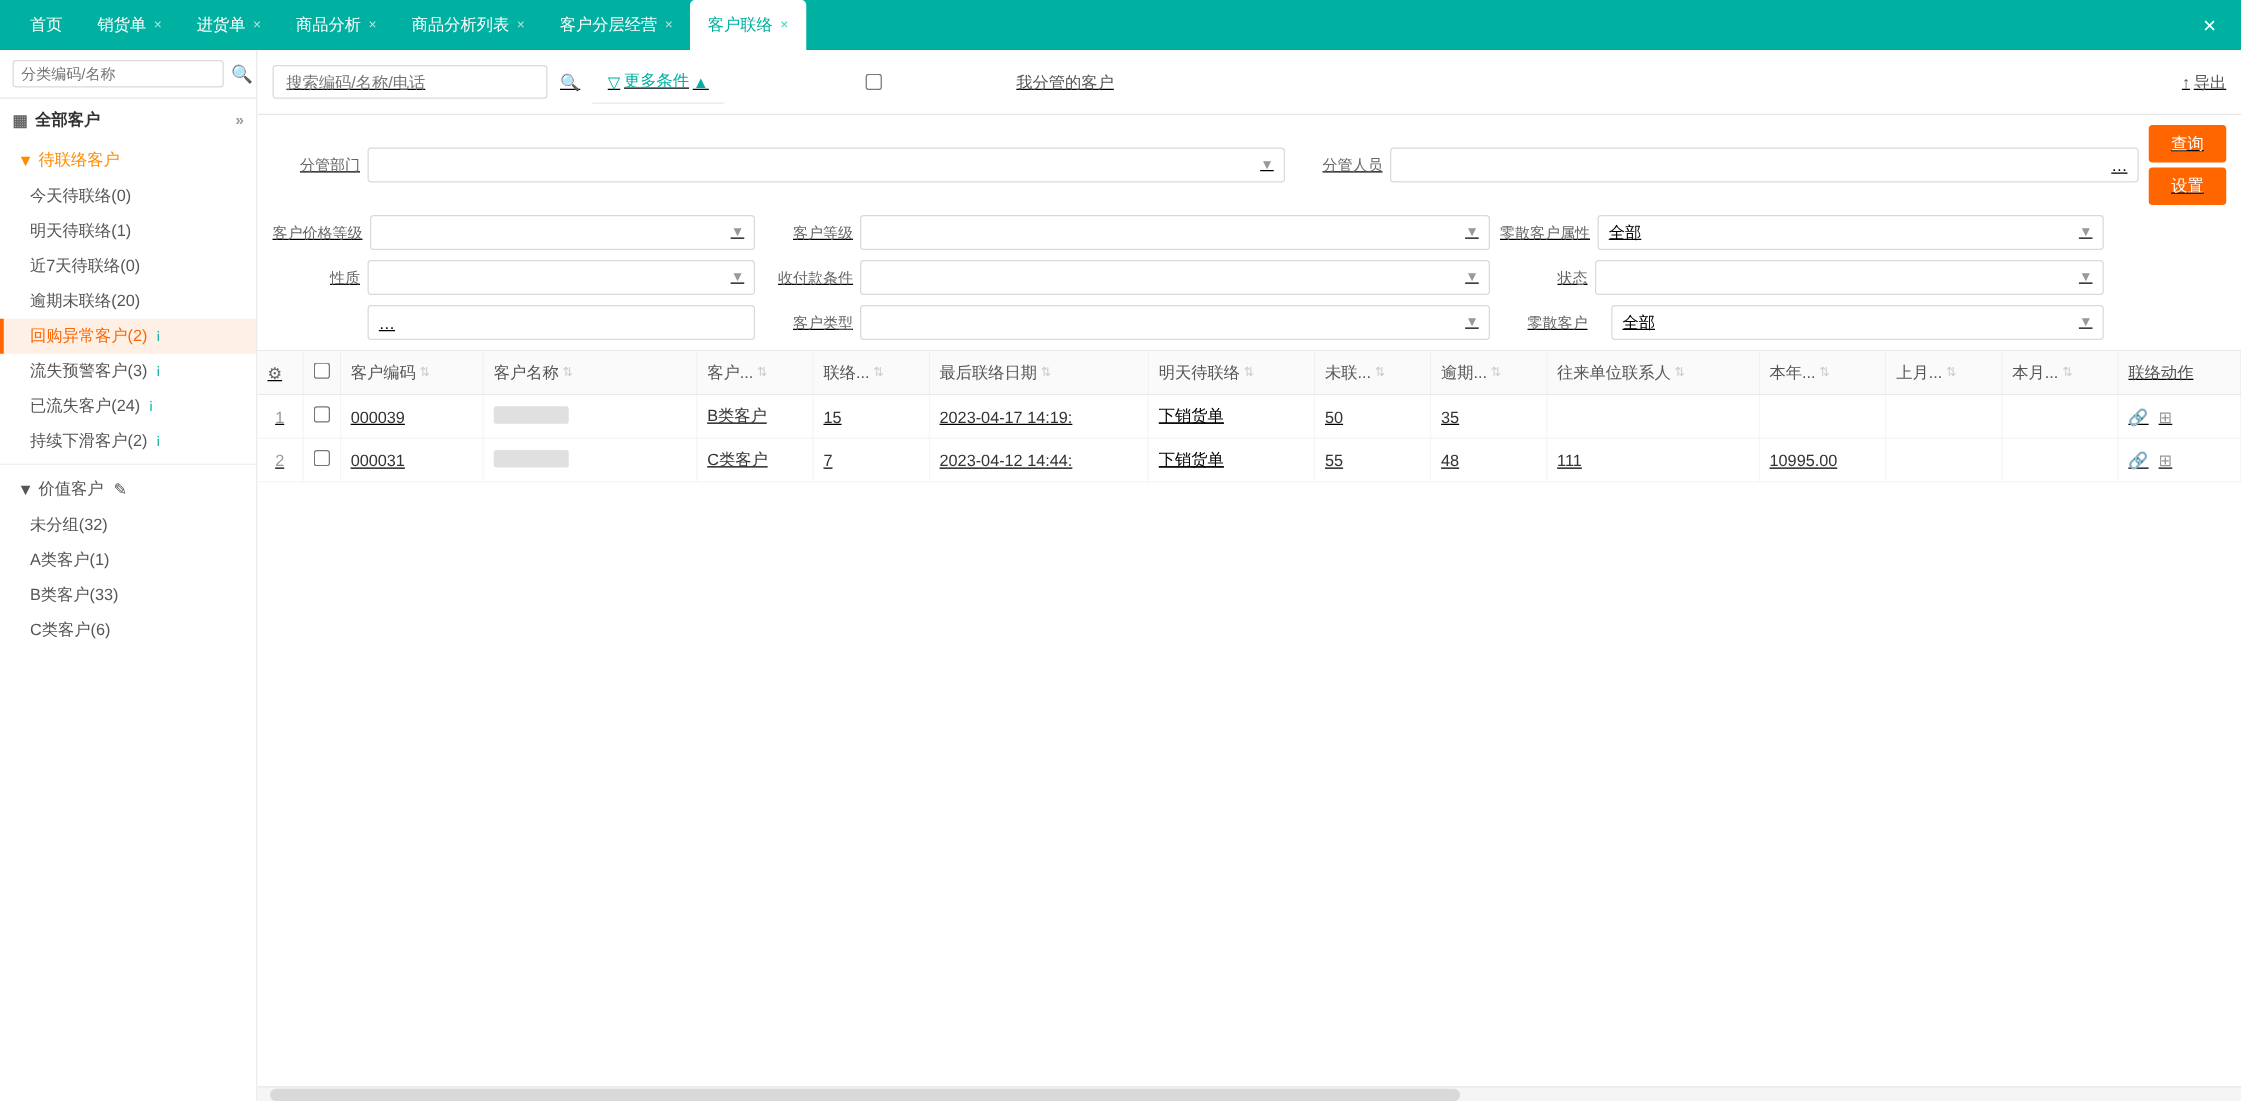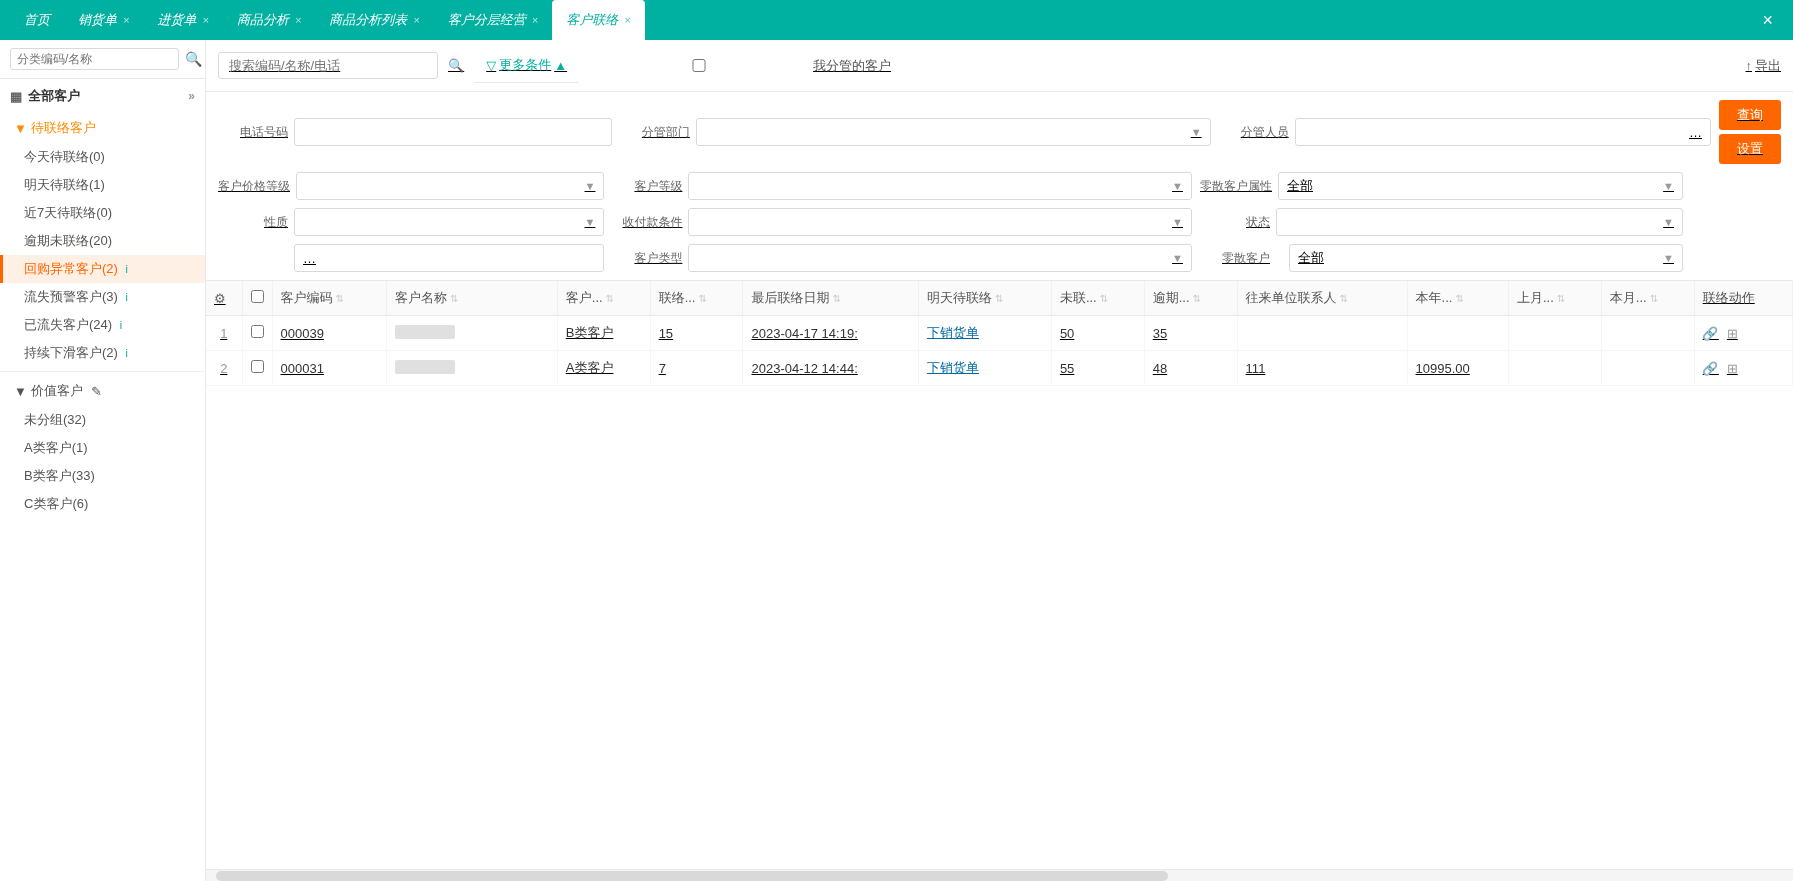--- a/index.html
+++ b/index.html
@@ -16,21 +16,20 @@
     }
     .top-nav .nav-item {
       padding: 16px 14px;
       height: 40px;
       display: flex;
       align-items: center;
       cursor: pointer;
       font-size: 13px;
       white-space: nowrap;
       color: white;
-      font-style: italic;
     }
     .top-nav .nav-item.active {
       background: white;
       color: #00b0a0;
       border-radius: 4px 4px 0 0;
     }
     .top-nav .nav-item .close-x {
       margin-left: 6px;
       font-size: 11px;
       opacity: 0.7;
@@ -281,21 +280,21 @@
     table td {
       border-bottom: 1px solid #f5f5f5;
       border-right: 1px solid #f5f5f5;
       padding: 8px 8px;
       color: #333;
       white-space: nowrap;
     }
     .col-sort { display: inline-flex; align-items: center; gap: 3px; cursor: pointer; }
     .sort-icon { color: #ccc; font-size: 10px; }
     .th-gear { cursor: pointer; color: #666; }
-    .link-text { color: #0369a1; text-decoration: underline; cursor: pointer; }
+    .link-text { color: #000000; text-decoration: underline; cursor: pointer; }
     .action-icons { display: flex; gap: 8px; color: #999; cursor: pointer; }
 
     
     .bottom-bar {
       background: white;
       border-top: 1px solid #e8e8e8;
       padding: 8px 12px;
       display: flex;
       align-items: center;
       justify-content: flex-end;
@@ -474,24 +473,20 @@
       </label>
       <span style="margin-left:auto; color:#555; cursor:pointer; display:flex; align-items:center; gap:3px; font-size:13px;">
         <span>↑</span>
         <span>导出</span>
       </span>
     </div>
 
     <div class="advanced-filter">
 
       <div class="filter-row">
-        <div class="filter-field" style="flex:1.2;">
-          <span class="filter-label">电话号码</span>
-          <input type="text" class="filter-input-text" style="flex: 1 1 0%; height: 28px;">
-        </div>
         <div class="filter-field" style="flex:1.8;">
           <span class="filter-label">分管部门</span>
           <div class="filter-input" style="flex:1; display:flex; align-items:center; justify-content:space-between;">
             <span></span>
             <span class="down-arrow">▼</span>
           </div>
         </div>
         <div class="filter-field" style="flex:1.5;">
           <span class="filter-label">分管人员</span>
           <div class="filter-input" style="flex:1; display:flex; align-items:center;">
@@ -698,21 +693,21 @@
 
           <tr>
             <td class="num-cell">2</td>
             <td class="checkbox-cell">
               <input type="checkbox" style="">
             </td>
             <td>000031</td>
             <td>
               <span style="display:inline-block; width:60px; height:14px; background:#e0e0e0; border-radius:2px;"></span>
             </td>
-            <td>A类客户</td>
+            <td>C类客户</td>
             <td>7</td>
             <td>2023-04-12 14:44:</td>
             <td>
               <span class="link-text">下销货单</span>
             </td>
             <td>55</td>
             <td>48</td>
             <td>111</td>
             <td>10995.00</td>
             <td></td>

